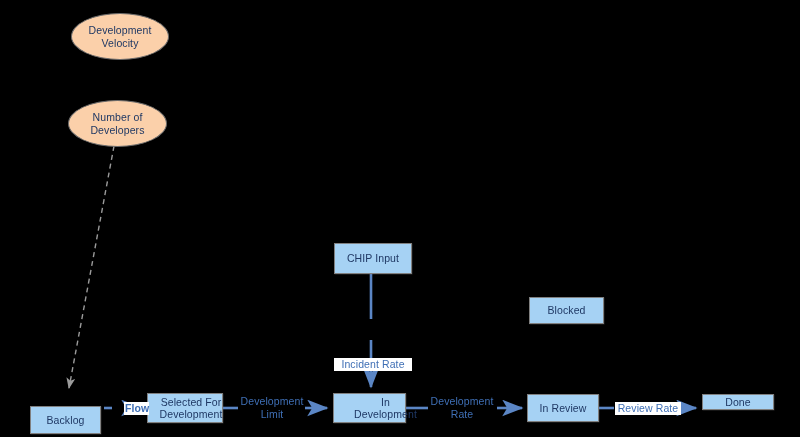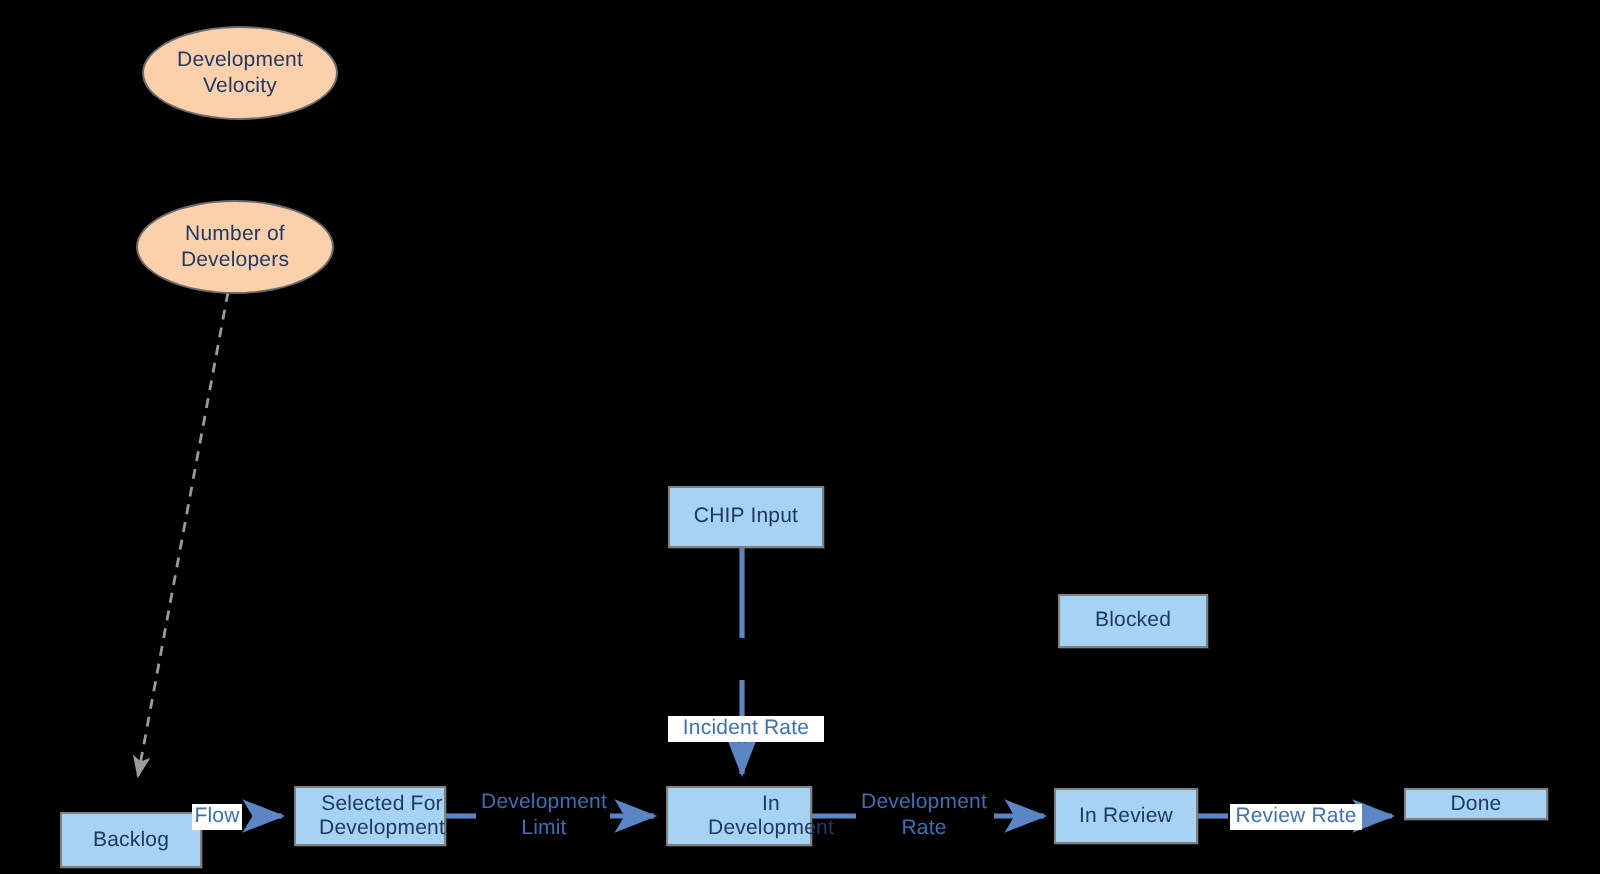--- a/index.html
+++ b/index.html
@@ -127,21 +127,21 @@
   </div>
 
   <div class="node node-box" style="left:527px; top:394px; width:72px; height:28px;">
     <span style="white-space:pre;">In Review</span>
   </div>
 
   <div class="node node-box" style="left:702px; top:394px; width:72px; height:16px;">
     <span style="white-space:pre;">Done</span>
   </div>
 
-  <div class="edge-label on-line" style="left:96px; top:402px; width:23px;">Flow</div>
+  <div class="edge-label on-line" style="left:124px; top:402px; width:23px;font-weight:bold;">Flow</div>
 
   <div class="edge-label" style="left:236px; top:395px; width:72px;">Development
 Limit</div>
 
   <div class="edge-label" style="left:426px; top:395px; width:72px;">Development
 Rate</div>
 
   <div class="edge-label on-line" style="left:615px; top:402px; width:64px;">Review Rate</div>
 
   <div class="edge-label on-line" style="left:334px; top:326px; width:76px;margin-top:32px;">Incident Rate</div>

